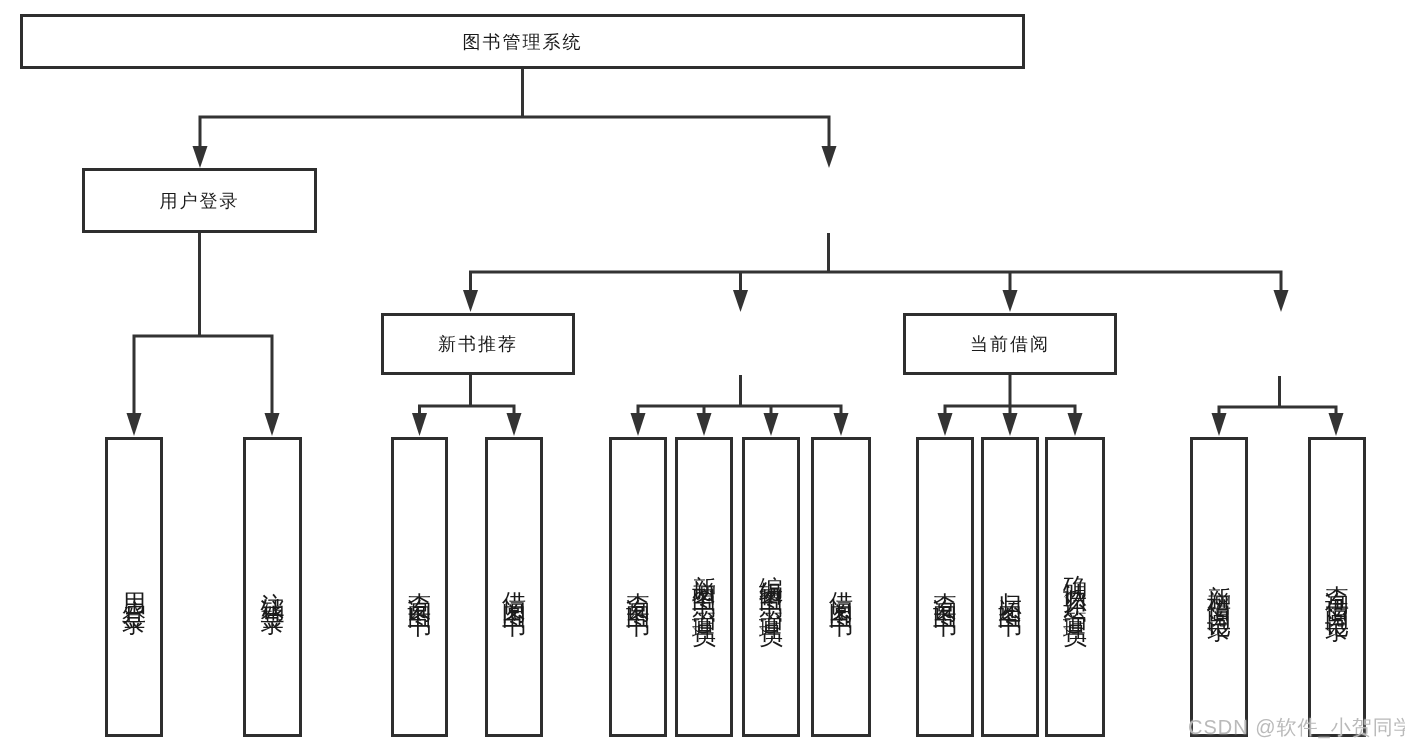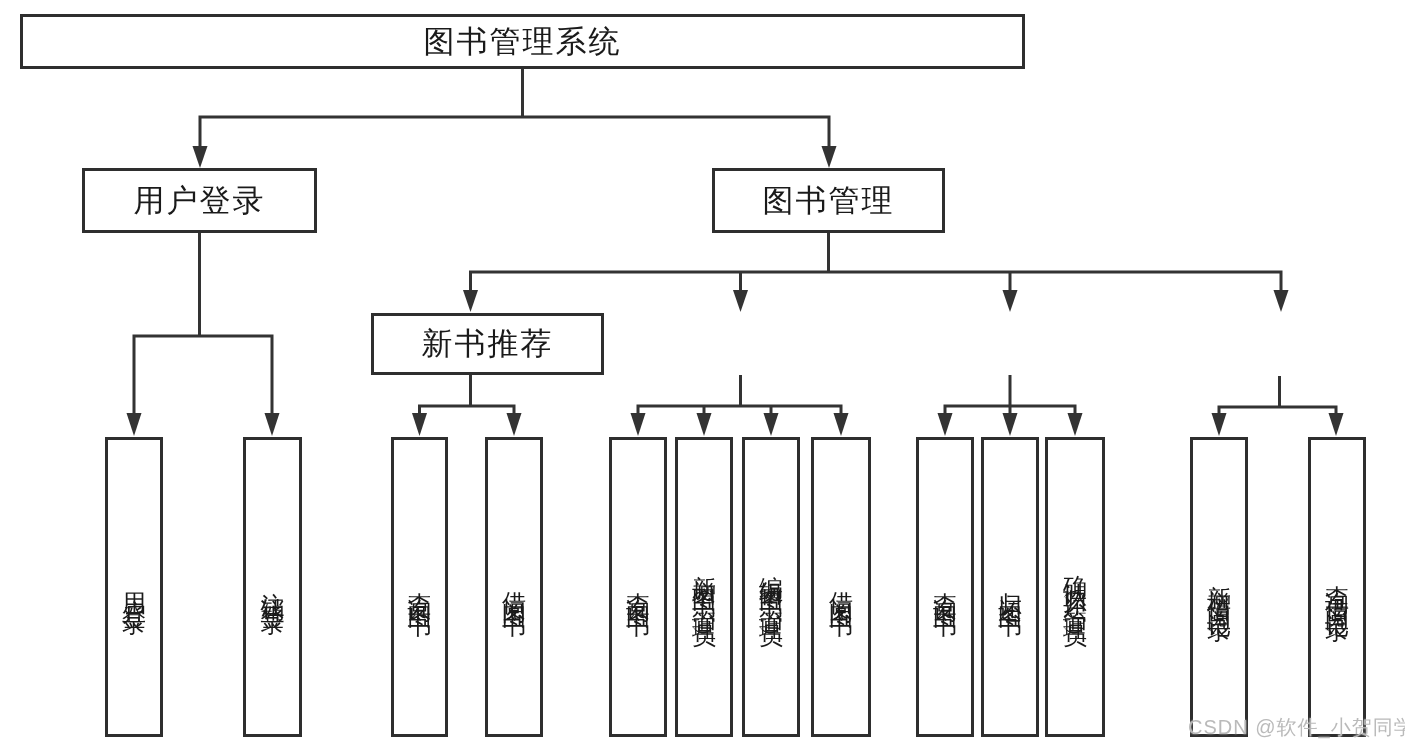--- a/index.html
+++ b/index.html
@@ -25,21 +25,21 @@
   }
   .box {
     position: absolute;
     box-sizing: border-box;
     border: 3px solid #2e2e2e;
     background: #ffffff;
     display: flex;
     align-items: center;
     justify-content: center;
     color: #1a1a1a;
-    font-size: 31px;
+    font-size: 18px;
     letter-spacing: 2px;
     z-index: 2;
     white-space: nowrap;
   }
   .vbox {
     writing-mode: vertical-rl;
     text-orientation: mixed;
     font-size: 24px;
     letter-spacing: 7px;
     white-space: normal;
@@ -112,23 +112,23 @@
       <polygon points="1002.5,413 1017.5,413 1010,436"></polygon>
       <polygon points="1067.5,413 1082.5,413 1075,436"></polygon>
       <polygon points="1211.5,413 1226.5,413 1219,436"></polygon>
       <polygon points="1328.5,413 1343.5,413 1336,436"></polygon>
     </g>
   </svg>
 
   <div class="box" style="left:20px; top:14px; width:1005px; height:55px;">图书管理系统</div>
 
   <div class="box" style="left:82px; top:168px; width:235px; height:65px;">用户登录</div>
-  <div class="box" style="left:712px; top:168px; width:233px; height:65px;">图书管理</div>
 
-  <div class="box" style="left:371px; top:313px; width:233px; height:62px;">新书推荐</div>
+  <div class="box" style="left:381px; top:313px; width:194px; height:62px;">新书推荐</div>
+  <div class="box" style="left:903px; top:313px; width:214px; height:62px;">当前借阅</div>
 
   <div class="box vbox" style="left:105px; top:437px; width:58px; height:300px;">用户登录</div>
   <div class="box vbox" style="left:243px; top:437px; width:59px; height:300px;">注销登录</div>
 
   <div class="box vbox" style="left:391px; top:437px; width:57px; height:300px;">查询图书</div>
   <div class="box vbox" style="left:485px; top:437px; width:58px; height:300px;">借阅图书</div>
 
   <div class="box vbox" style="left:609px; top:437px; width:58px; height:300px;">查询图书</div>
   <div class="box vbox" style="left:675px; top:437px; width:58px; height:300px;">新增图书（管理员）</div>
   <div class="box vbox" style="left:742px; top:437px; width:58px; height:300px;">编辑图书（管理员）</div>

